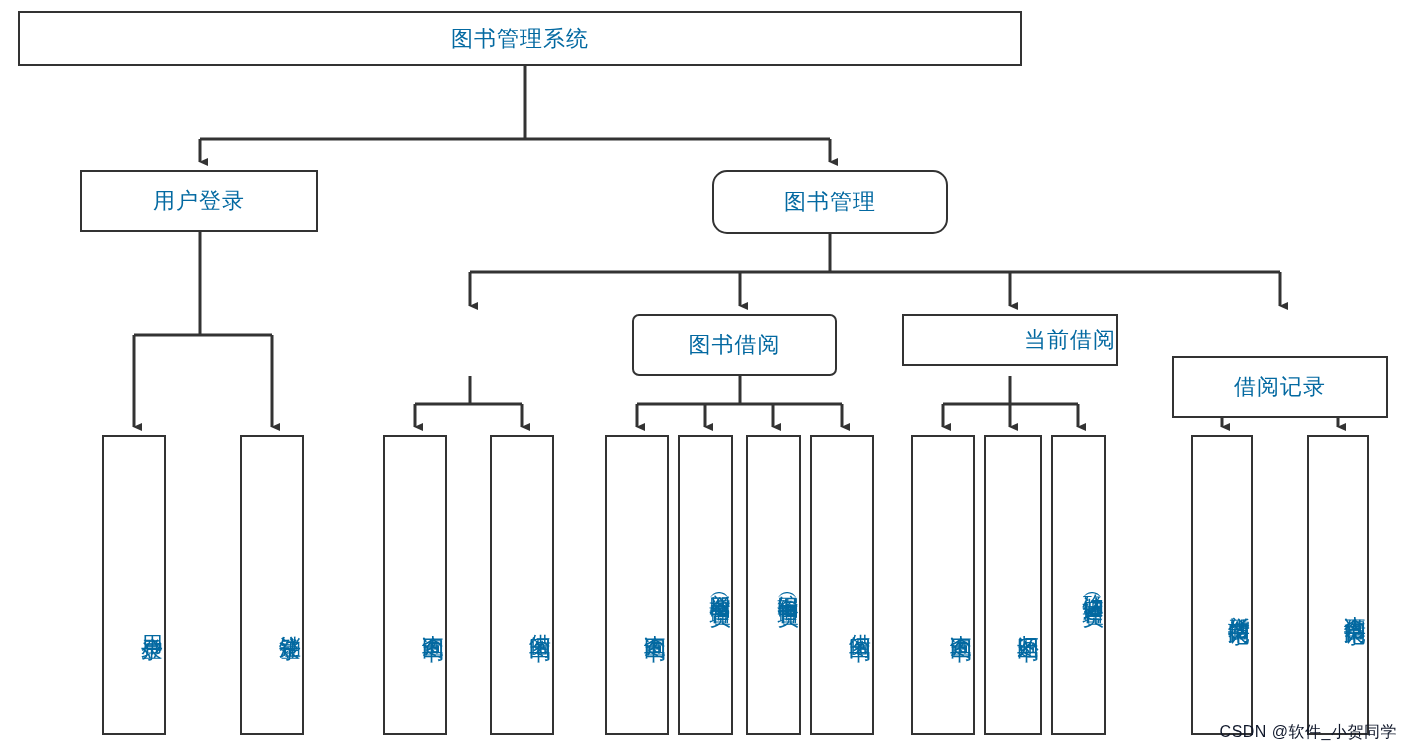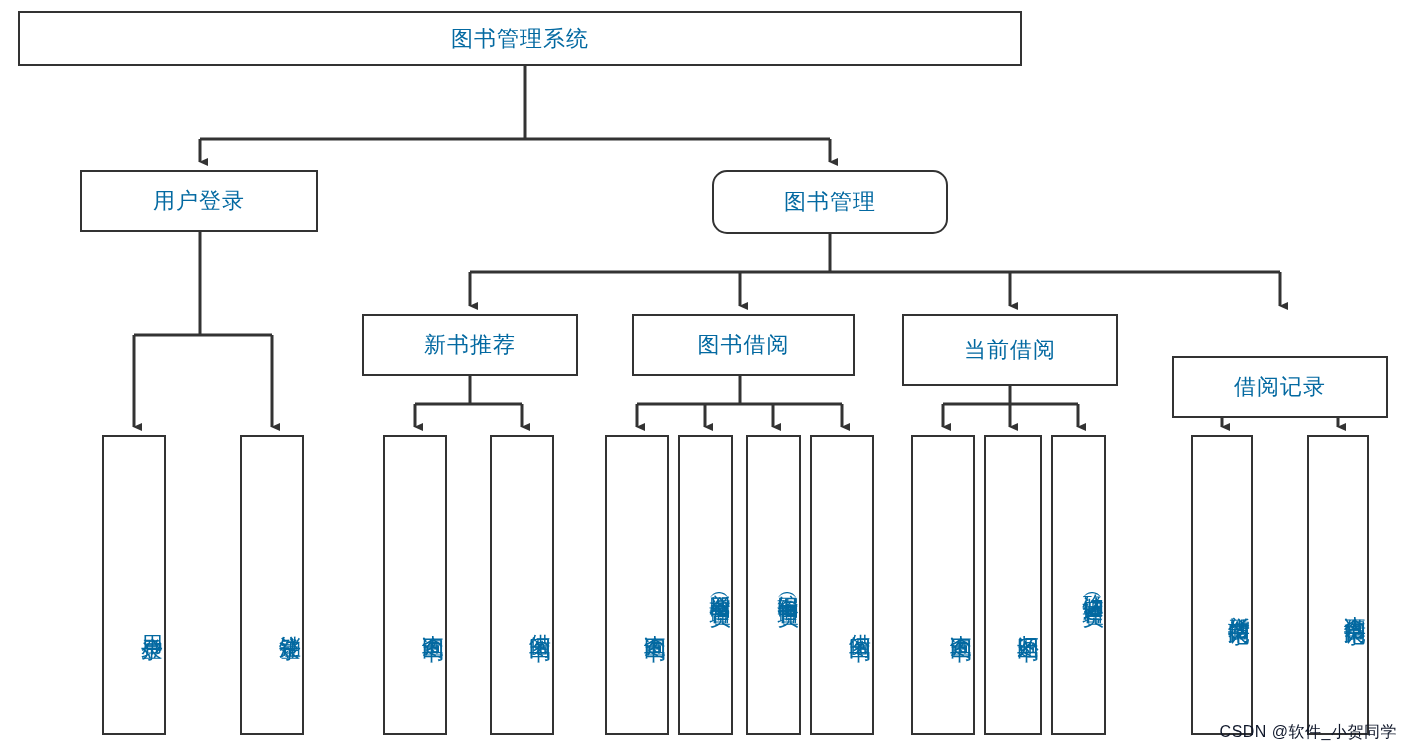--- a/index.html
+++ b/index.html
@@ -127,27 +127,24 @@
     <span class="node-label">图书管理系统</span>
   </div>
 
   <div class="node-box horizontal" style="left:80px; top:170px; width:238px; height:62px;">
     <span class="node-label">用户登录</span>
   </div>
   <div class="node-box horizontal" style="left:712px; top:170px; width:236px; height:64px;border-radius:15px;">
     <span class="node-label">图书管理</span>
   </div>
 
-  <div class="node-box horizontal" style="left:362px; top:314px; width:216px; height:62px;">
-    <span class="node-label">新书推荐</span>
-  </div>
-  <div class="node-box horizontal" style="left:632px; top:314px; width:223px; height:62px;">
+  <div class="node-box horizontal" style="left:632px; top:314px; width:205px; height:62px;border-radius:7px;">
     <span class="node-label">图书借阅</span>
   </div>
-  <div class="node-box horizontal" style="left:902px; top:314px; width:216px; height:72px;">
+  <div class="node-box horizontal" style="left:902px; top:314px; width:216px; height:52px;justify-content:flex-end;">
     <span class="node-label">当前借阅</span>
   </div>
   <div class="node-box horizontal" style="left:1172px; top:314px; width:216px; height:62px;margin-top:42px;">
     <span class="node-label">借阅记录</span>
   </div>
 
   <div class="node-box vertical" style="left:102px; top:435px; width:64px; height:300px; padding-top:72px;">
     <span class="node-label">用户登录</span>
   </div>
   <div class="node-box vertical" style="left:240px; top:435px; width:64px; height:300px; padding-top:72px;">

